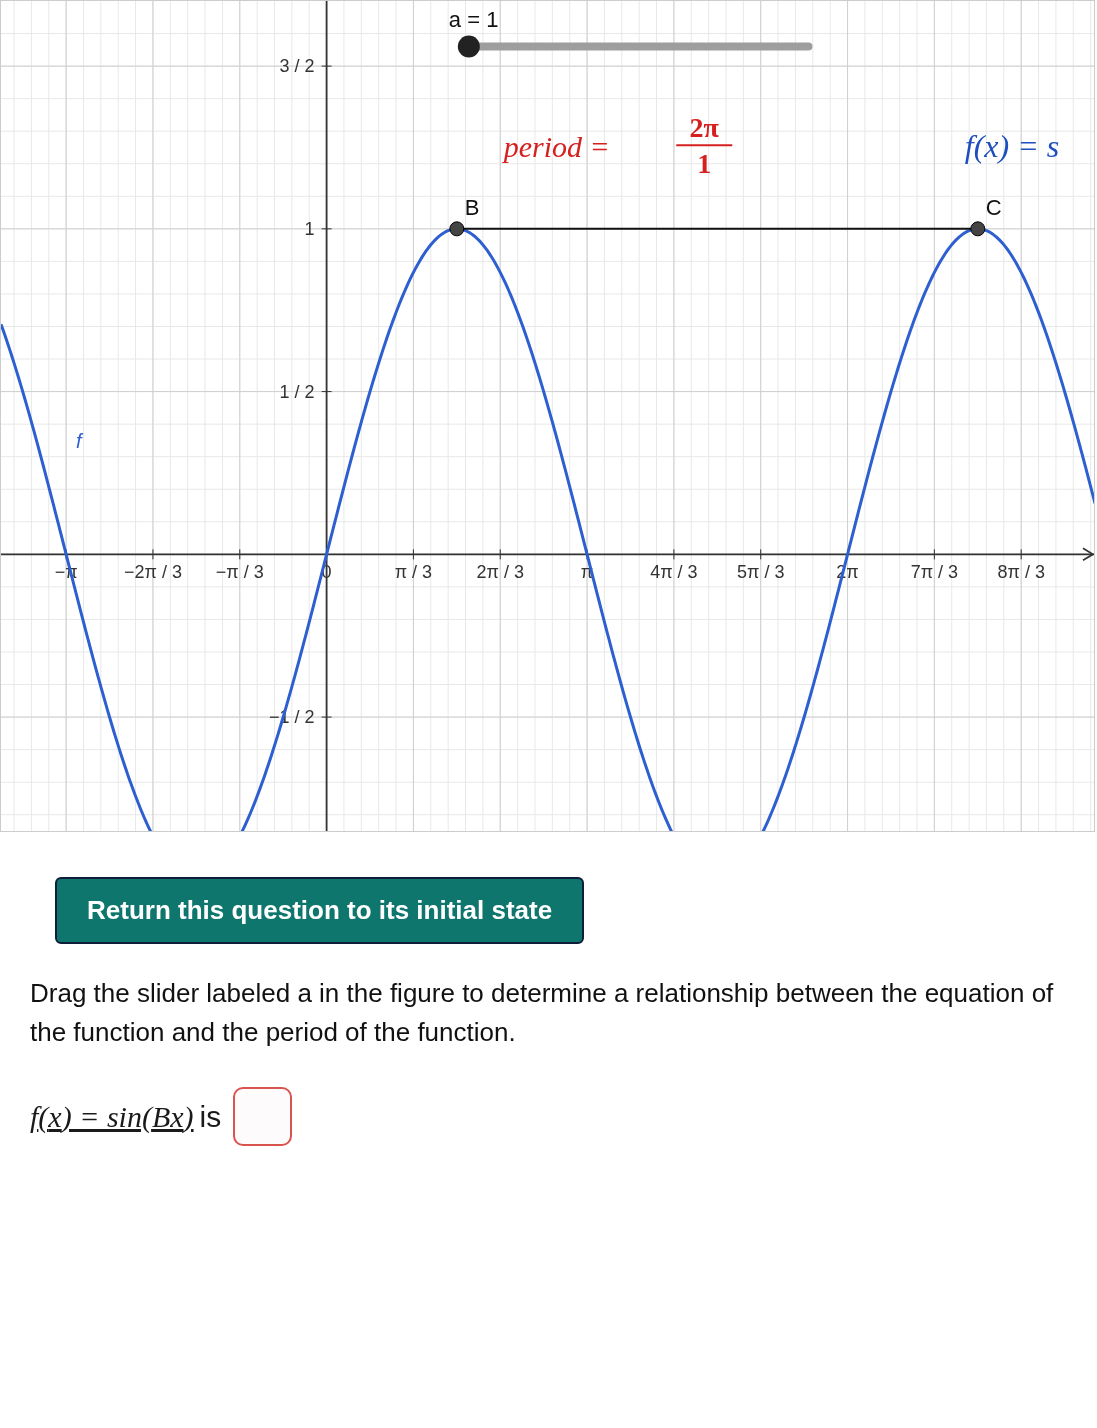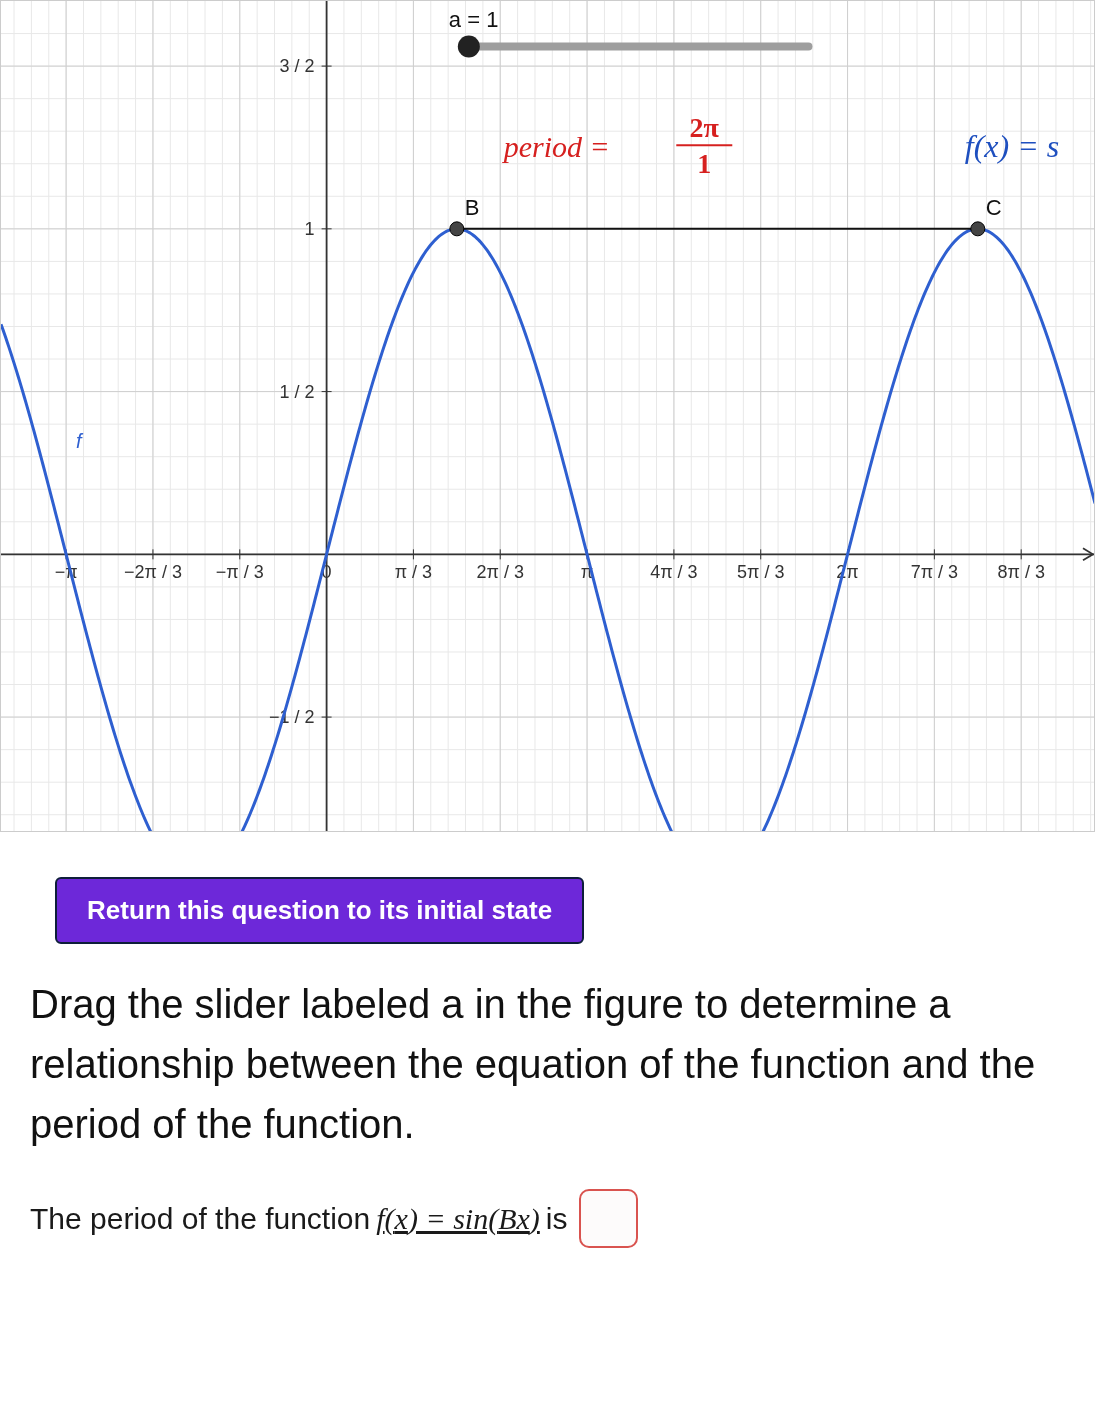--- a/index.html
+++ b/index.html
@@ -19,32 +19,32 @@
     height: 832px;
     border: 1px solid #ccc;
     position: relative;
     overflow: hidden;
     box-sizing: border-box;
   }
   svg { display:block; }
   .reset-btn {
     display: inline-block;
     margin: 45px 0 0 55px;
-    background: #6d28d9;
+    background: #0f766e;
     color: #fff;
     border: 2px solid #0e1e3a;
     border-radius: 6px;
     padding: 16px 30px;
     font-size: 26px;
     font-weight: 700;
     cursor: pointer;
   }
   .prompt {
     margin: 30px 30px 0 30px;
-    font-size: 40px;
+    font-size: 26px;
     line-height: 1.5;
     color: #111;
   }
   .answer-line {
     margin: 35px 30px 30px 30px;
     font-size: 30px;
     display: flex;
     align-items: center;
     flex-wrap: wrap;
     gap: 6px;
@@ -231,21 +231,20 @@
         </g>
         <text x="963.7619047619048" y="156.23529411764707" font-size="32" font-style="italic" font-family="Times New Roman,serif" fill="#1e4fbf">f(x) = s</text>
       </svg>
 </div>
 
 <button class="reset-btn">Return this question to its initial state</button>
 
 <p class="prompt">Drag the slider labeled a in the figure to determine a relationship between the equation of the function and the period of the function.</p>
 
 <div class="answer-line">
-  <span>The period of the function </span>
   <span class="math">
     <span style="font-style:italic">f</span>(<span style="font-style:italic">x</span>) = sin(<span style="font-style:italic">Bx</span>)
   </span>
   <span> is</span>
   <span class="answer-box"></span>
 </div>
 
 </div>
 
 </body></html>

